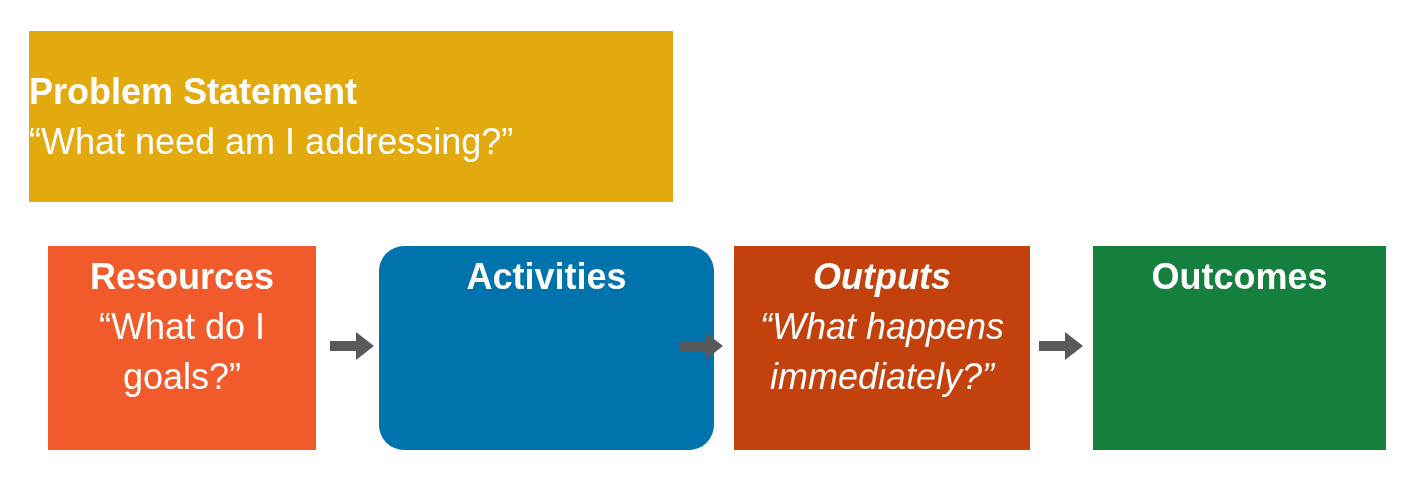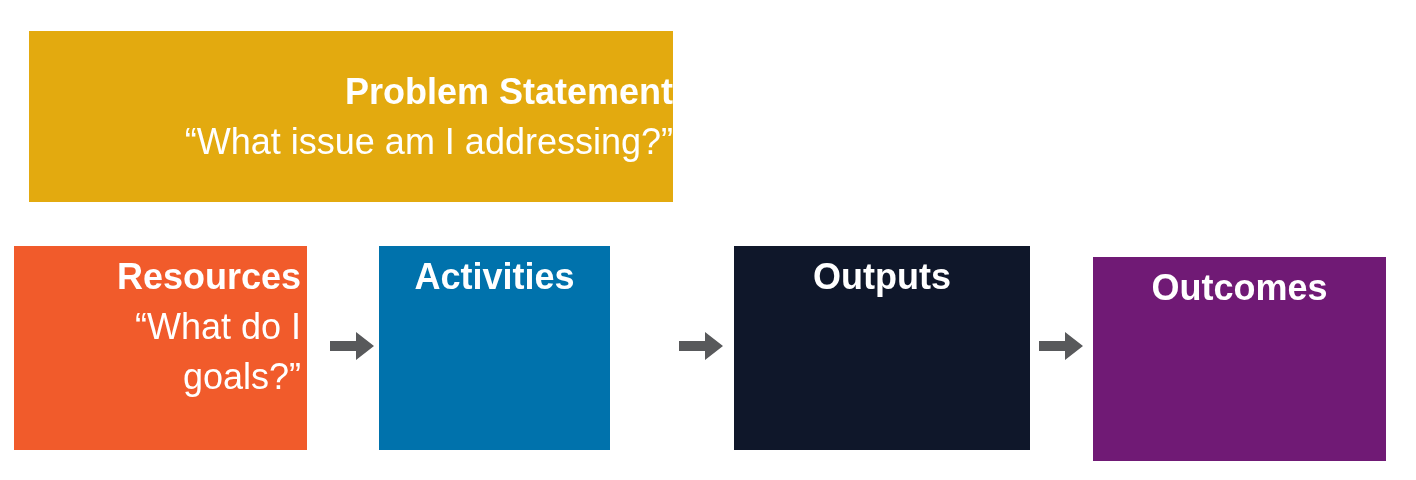--- a/index.html
+++ b/index.html
@@ -19,29 +19,29 @@
     line-height: 50px;
     box-sizing: border-box;
   }
   .box-label { font-weight: bold; }
   .title-box {
     left: 29px; top: 31px;
     width: 644px; height: 171px;
     display: flex;
     flex-direction: column;
     justify-content: center;
-    align-items: flex-end;
+    align-items: flex-start;
   }
   .step {
     top: 246px;
     height: 204px;
     padding: 6px 6px 0 6px;
   }
-  .step-0 { left: 14px;   width: 293px; text-align: right; }
-  .step-1 { left: 379px;  width: 231px; }
+  .step-0 { left: 48px;   width: 268px; }
+  .step-1 { left: 379px;  width: 335px; border-radius: 25px; }
   .step-2 { left: 734px;  width: 296px; }
   .step-3 { left: 1093px; width: 293px; }
   .arrow {
     position: absolute;
     top: 332px;
     width: 44px;
     height: 28px;
     color: #58595b;
   }
   .arrow svg { display: block; width: 100%; height: 100%; }
@@ -49,21 +49,21 @@
   .arrow-1 { left: 679px; }
   .arrow-2 { left: 1039px; }
 </style>
 </head>
 <body>
 
 <div class="canvas">
 
   <div class="box title-box" style="background-color: rgb(227, 170, 15);">
     <div class="box-label">Problem Statement</div>
-    <div class="box-question">“What issue am I addressing?”</div>
+    <div class="box-question">“What need am I addressing?”</div>
   </div>
 
   <div class="box step step-0" style="background-color: rgb(241, 91, 43);">
     <div class="box-label">Resources</div>
     <div class="box-question">“What do I goals?”</div>
   </div>
 
   <div class="arrow arrow-0" style="color: rgb(88, 89, 91);">
     <svg viewBox="0 0 44 28" xmlns="http://www.w3.org/2000/svg" aria-hidden="true">
       <path fill="currentColor" d="M0 9 h26 V0 L44 14 L26 28 v-9 H0 Z"></path>
@@ -73,27 +73,28 @@
   <div class="box step step-1" style="background-color: rgb(0, 114, 172);">
     <div class="box-label">Activities</div>
   </div>
 
   <div class="arrow arrow-1" style="color: rgb(88, 89, 91);">
     <svg viewBox="0 0 44 28" xmlns="http://www.w3.org/2000/svg" aria-hidden="true">
       <path fill="currentColor" d="M0 9 h26 V0 L44 14 L26 28 v-9 H0 Z"></path>
     </svg>
   </div>
 
-  <div class="box step step-2" style="background-color: #0f172a;">
+  <div class="box step step-2" style="background-color: #c2410c; font-style: italic;">
     <div class="box-label">Outputs</div>
+    <div class="box-question">“What happens immediately?”</div>
   </div>
 
   <div class="arrow arrow-2" style="color: rgb(88, 89, 91);">
     <svg viewBox="0 0 44 28" xmlns="http://www.w3.org/2000/svg" aria-hidden="true">
       <path fill="currentColor" d="M0 9 h26 V0 L44 14 L26 28 v-9 H0 Z"></path>
     </svg>
   </div>
 
-  <div class="box step step-3" style="background-color: #701a75; margin-top: 11px;">
+  <div class="box step step-3" style="background-color: #15803d;">
     <div class="box-label">Outcomes</div>
   </div>
 
 </div>
 
 </body></html>

